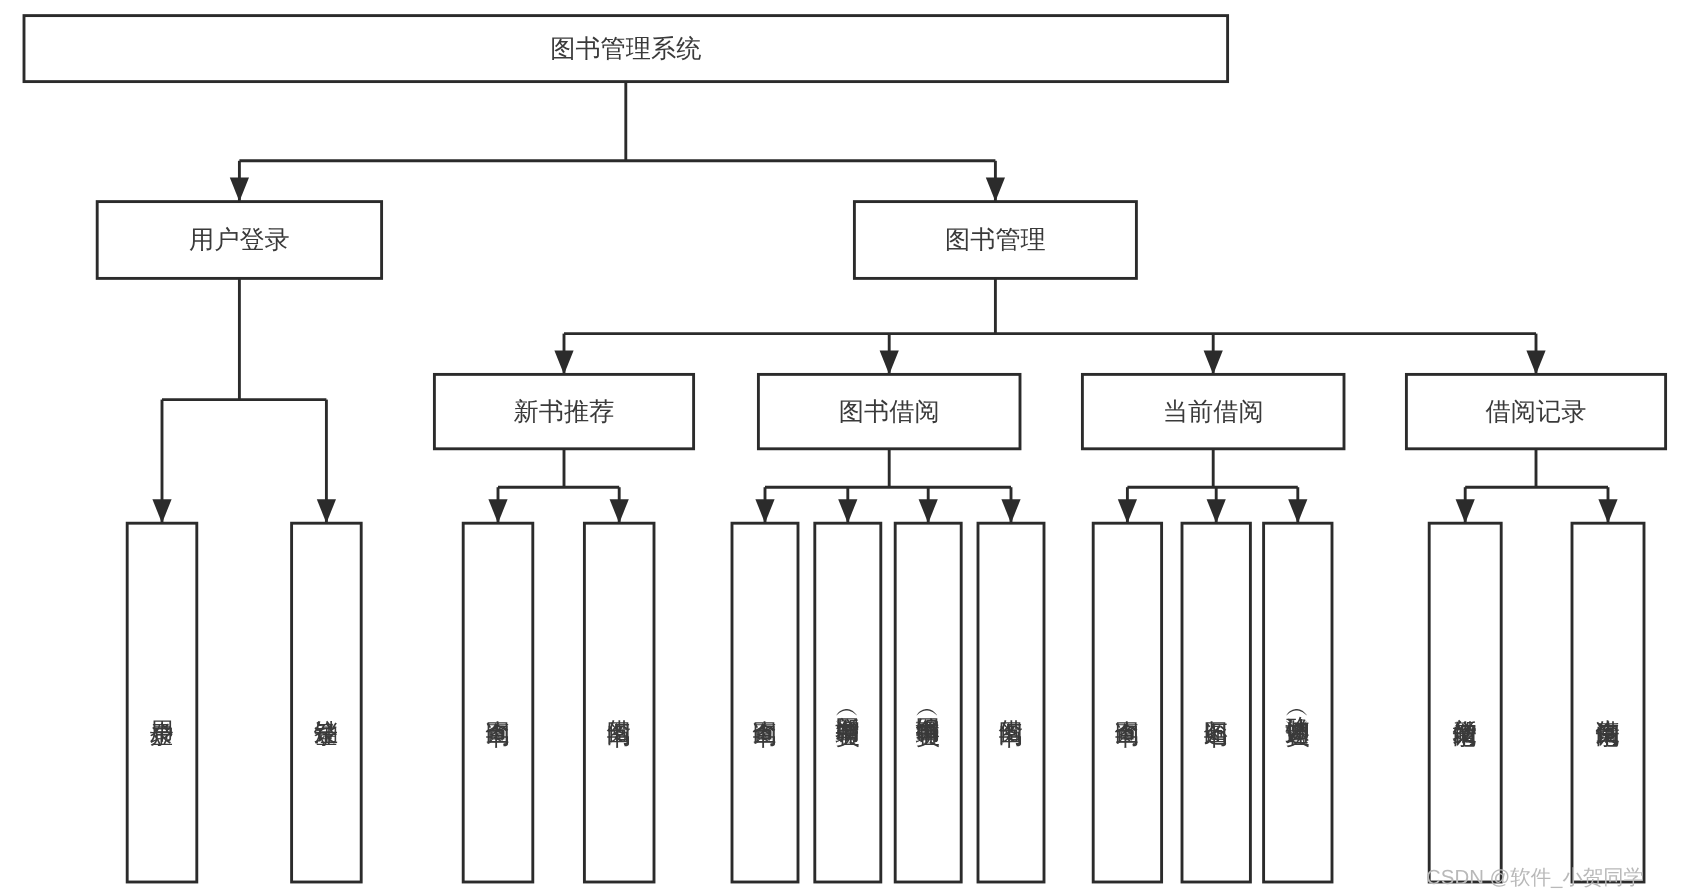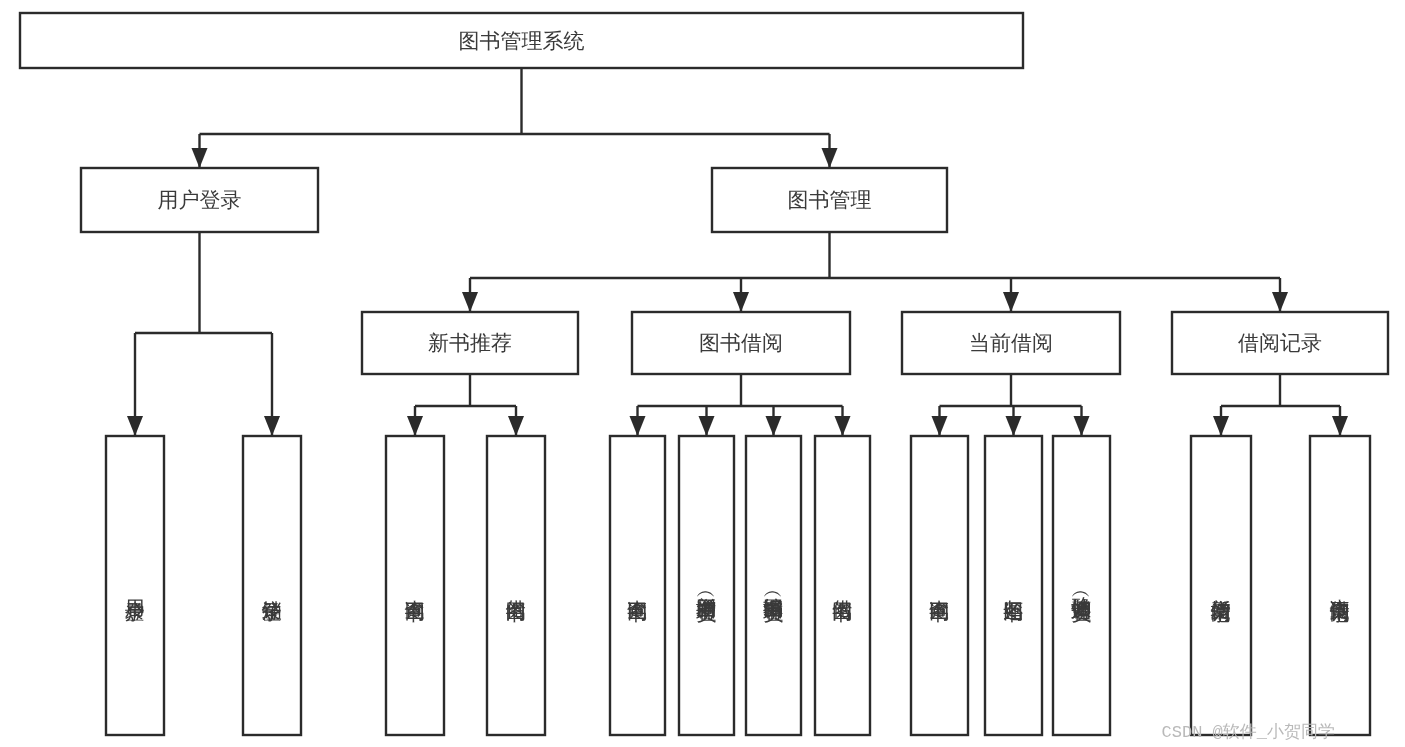--- a/index.html
+++ b/index.html
@@ -12,20 +12,21 @@
     font-family: "DejaVu Sans", "Liberation Sans", sans-serif;
     width: 1405px;
     height: 747px;
     overflow: hidden;
   }
   #diagram-root {
     position: relative;
     width: 1345px;
     height: 747px;
     background: #ffffff;
+    padding-left: 35px;
   }
   svg#flow-svg {
     position: absolute;
     left: 0;
     top: 0;
     width: 1405px;
     height: 747px;
     display: block;
   }
   .node-rect {
@@ -63,21 +64,21 @@
     align-items: center;
     justify-content: center;
     white-space: nowrap;
     pointer-events: none;
     user-select: none;
   }
   .watermark {
     position: absolute;
     right: 10px;
     bottom: 4px;
-    font-family: Liberation Mono, monospace;
+    font-family: Liberation Sans, sans-serif;
     font-size: 17px;
     color: #b9b9b9;
     white-space: nowrap;
     user-select: none;
   }
 </style>
 </head>
 <body>
 
 <div id="diagram-root">

